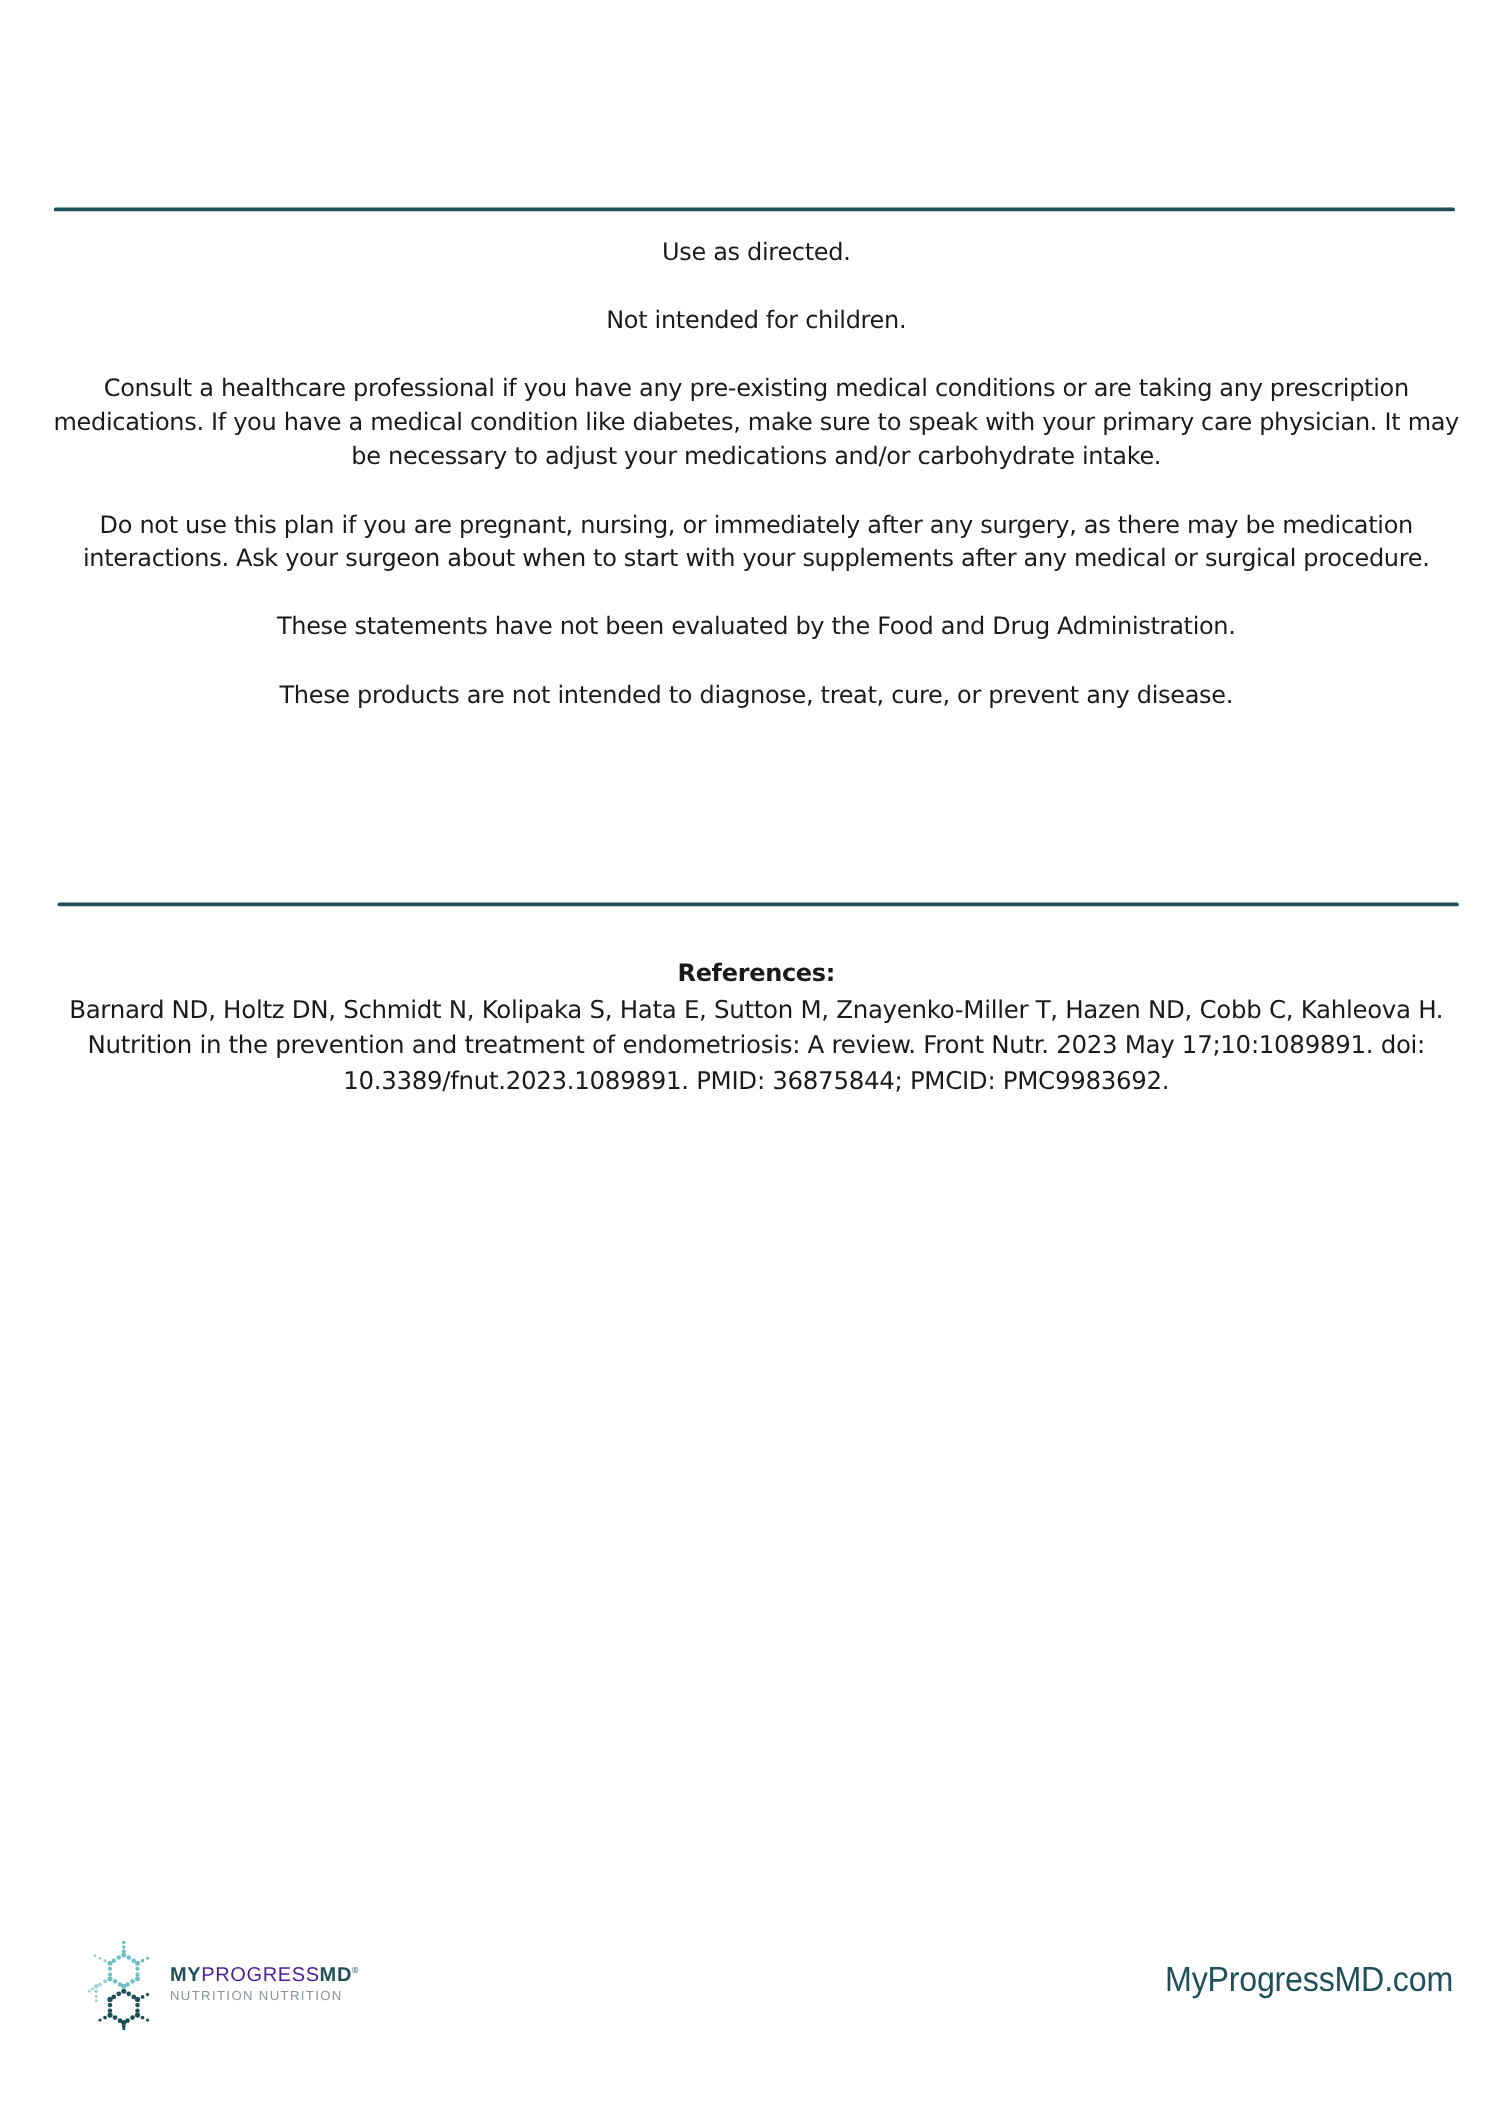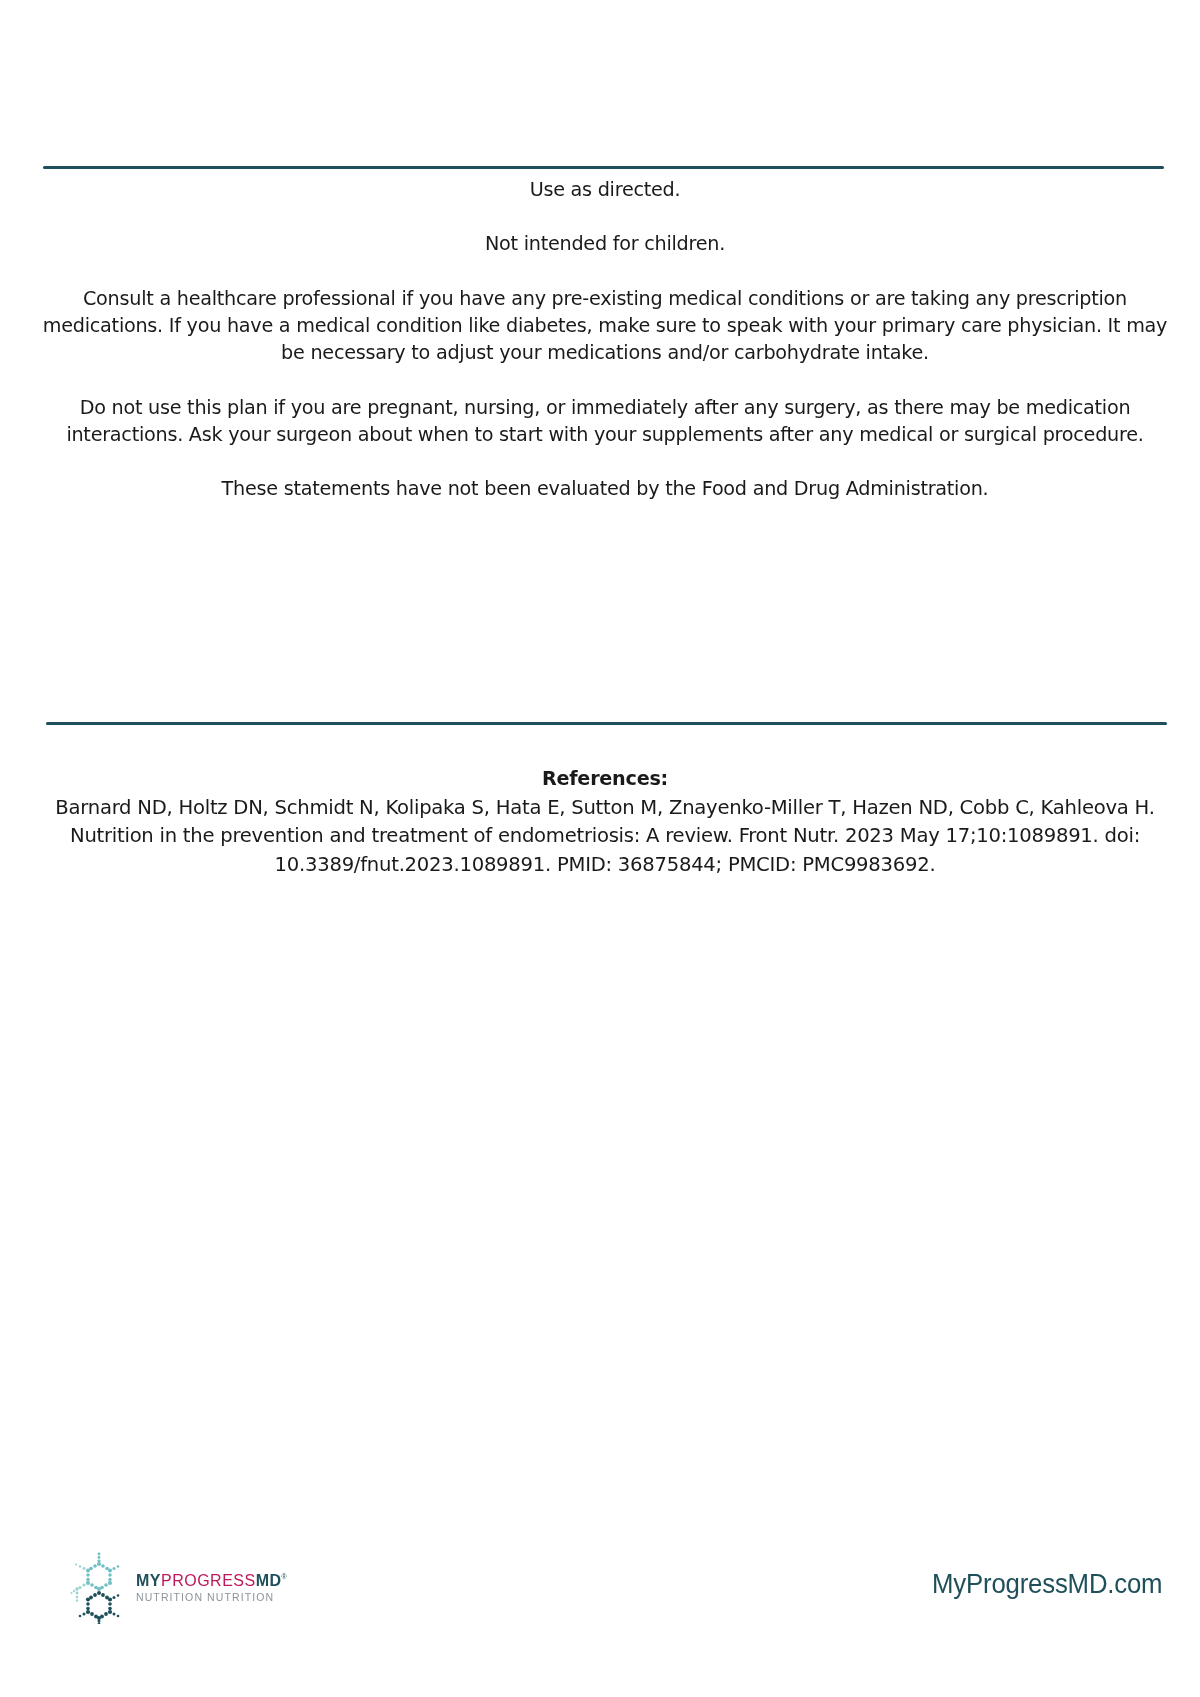--- a/index.html
+++ b/index.html
@@ -20,21 +20,21 @@
       height: 3px;
       background: #1f4f5a;
       border-radius: 2px;
     }
     .rule-top { left: 43px; top: 166px; width: 1121px; }
     .rule-mid { left: 46px; top: 722px; width: 1121px; }
 
     .disclaimer {
       position: absolute;
       left: 40px;
-      top: 176px;
+      top: 188px;
       width: 1130px;
       text-align: center;
       font-size: 19.2px;
       line-height: 27.2px;
       letter-spacing: -0.25px;
     }
     .disclaimer p {
       margin: 0 0 27.2px 0;
     }
     .disclaimer p:last-child { margin-bottom: 0; }
@@ -70,21 +70,21 @@
       flex-direction: column;
       line-height: 1;
     }
     .logo-brand {
       font-family: "Liberation Sans", sans-serif;
       font-size: 16px;
       letter-spacing: 0.5px;
       color: #1f4f5a;
       white-space: nowrap;
     }
-    .logo-brand .light { font-weight: normal; color: #be185d; }
+    .logo-brand .light { font-weight: normal; color: #4c1d95; }
     .logo-brand .bold { font-weight: bold; }
     .logo-brand sup { font-size: 7px; vertical-align: top; }
     .logo-tagline {
       font-family: "Liberation Sans", sans-serif;
       font-size: 10.5px;
       letter-spacing: 1.1px;
       color: #8a9499;
       margin-top: 3px;
       white-space: nowrap;
     }
@@ -105,20 +105,21 @@
 <body>
 
 <div class="rule rule-top"></div>
 
 <section class="disclaimer">
   <p>Use as directed.</p>
   <p>Not intended for children.</p>
   <p>Consult a healthcare professional if you have any pre-existing medical conditions or are taking any prescription medications. If you have a medical condition like diabetes, make sure to speak with your primary care physician. It may be necessary to adjust your medications and/or carbohydrate intake.</p>
   <p>Do not use this plan if you are pregnant, nursing, or immediately after any surgery, as there may be medication interactions. Ask your surgeon about when to start with your supplements after any medical or surgical procedure.</p>
   <p>These statements have not been evaluated by the Food and Drug Administration.</p>
+  <p>These products are not intended to diagnose, treat, cure, or prevent any disease.</p>
 </section>
 
 <div class="rule rule-mid"></div>
 
 <section class="references">
   <p class="ref-heading">References:</p>
   <p class="ref-body">Barnard ND, Holtz DN, Schmidt N, Kolipaka S, Hata E, Sutton M, Znayenko-Miller T, Hazen ND, Cobb C, Kahleova H. Nutrition in the prevention and treatment of endometriosis: A review. Front Nutr. 2023 May 17;10:1089891. doi: 10.3389/fnut.2023.1089891. PMID: 36875844; PMCID: PMC9983692.</p>
 </section>
 
 <div class="logo">

